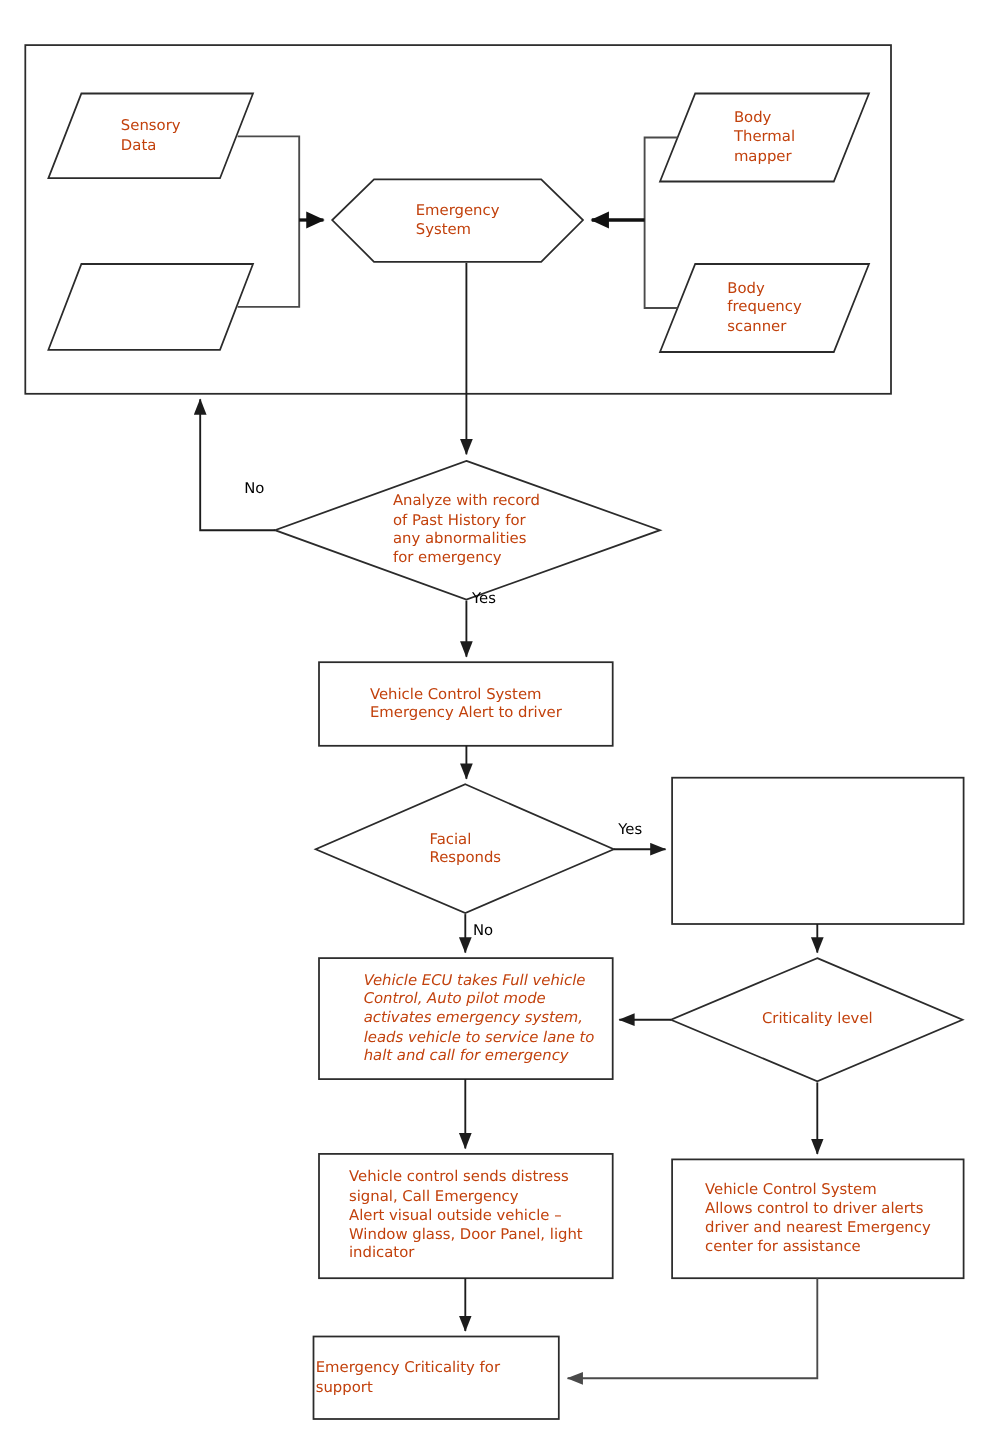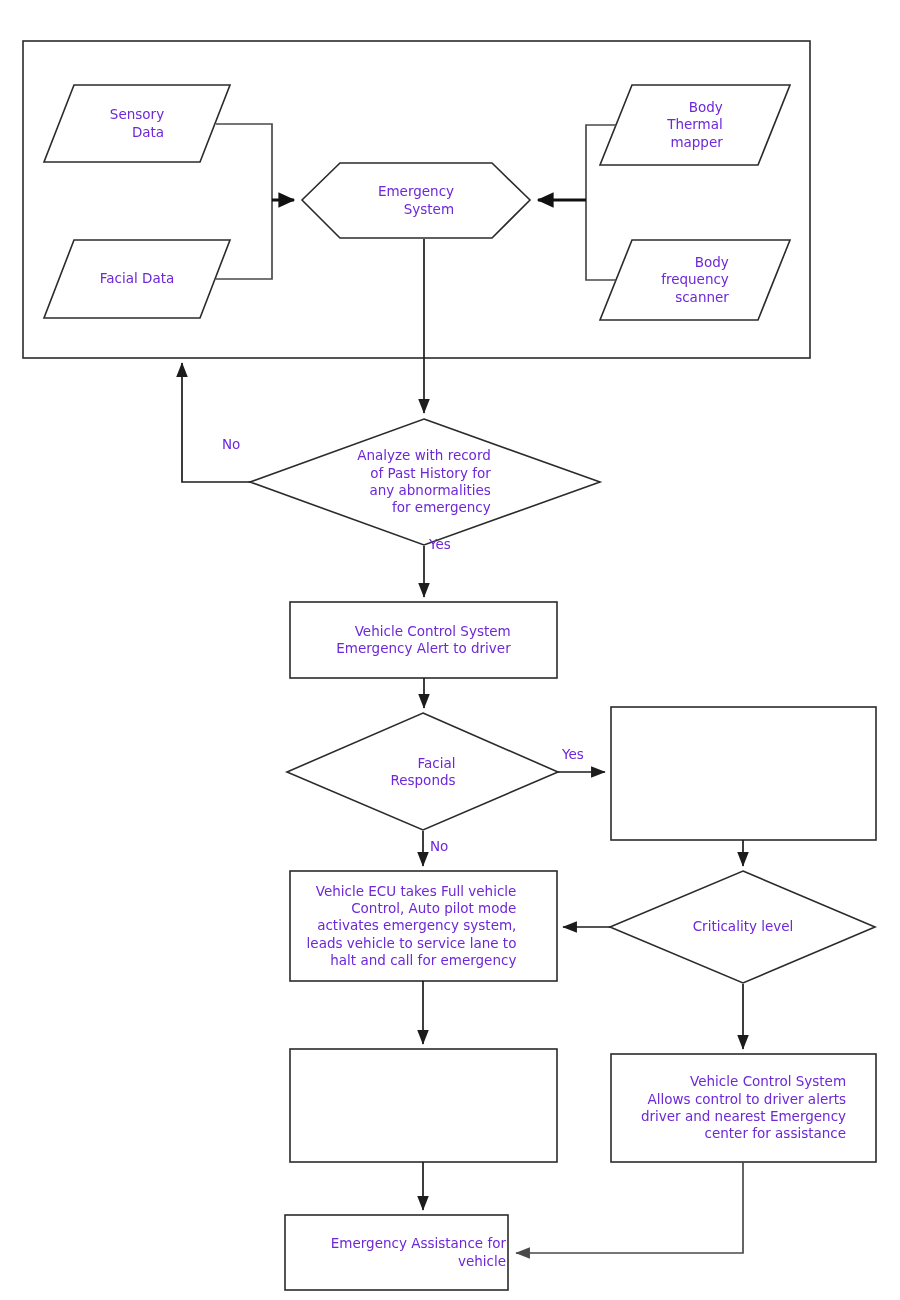--- a/index.html
+++ b/index.html
@@ -20,30 +20,30 @@
     left: 0;
     top: 0;
     width: 900px;
     height: 1300px;
   }
   .node-text {
     position: absolute;
     display: flex;
     align-items: center;
     justify-content: center;
-    text-align: right;
-    color: #6d28d9;
+    text-align: left;
+    color: #c2410c;
     font-size: 13.5px;
     line-height: 1.28;
     pointer-events: none;
     white-space: pre-line;
   }
   .edge-label {
     position: absolute;
-    color: #6d28d9;
+    color: #000000;
     font-size: 13.5px;
     line-height: 1;
     white-space: nowrap;
   }
   .shape-stroke {
     fill: none;
     stroke: #2b2b2b;
     stroke-width: 1.6;
   }
   .conn {
@@ -137,21 +137,20 @@
     <path class="conn" d="M 423,1162 L 423,1210" marker-end="url(#arrow)"></path>
 
     <path class="conn-grey" d="M 743,1162 L 743,1253 L 516,1253" marker-end="url(#arrowGrey)"></path>
 
     <rect x="285" y="1215" width="223" height="75" class="shape-stroke"></rect>
   </svg>
 
   <div class="node-text" style="left:58px; top:85px; width:158px; height:77px;">Sensory
 Data</div>
 
-  <div class="node-text" style="left:58px; top:240px; width:158px; height:78px;">Facial Data</div>
 
   <div class="node-text" style="left:616px; top:85px; width:158px; height:80px;">Body
 Thermal
 mapper</div>
 
   <div class="node-text" style="left:616px; top:240px; width:158px; height:80px;">Body
 frequency
 scanner</div>
 
   <div class="node-text" style="left:316px; top:430px; width:216px; height:104px;">Analyze with record
@@ -164,33 +163,38 @@
 
   <div class="node-text" style="left:292px; top:602px; width:263px; height:76px;">Vehicle Control System
 Emergency Alert to driver</div>
 
   <div class="node-text" style="left:340px; top:740px; width:166px; height:64px;">Facial
 Responds</div>
 
 
   <div class="node-text" style="left:655px; top:912px; width:176px; height:30px;">Criticality level</div>
 
-  <div class="node-text" style="left:280px; top:872px; width:263px; height:108px;">Vehicle ECU takes Full vehicle
+  <div class="node-text" style="left:304px; top:872px; width:263px; height:108px;font-style:italic;">Vehicle ECU takes Full vehicle
 Control, Auto pilot mode
 activates emergency system,
 leads vehicle to service lane to
 halt and call for emergency</div>
 
+  <div class="node-text" style="left:292px; top:1050px; width:263px; height:111px;">Vehicle control sends distress
+signal, Call Emergency
+Alert visual outside vehicle –
+Window glass, Door Panel, light
+indicator</div>
 
   <div class="node-text" style="left:613px; top:1055px; width:261px; height:106px;">Vehicle Control System
 Allows control to driver alerts
 driver and nearest Emergency
 center for assistance</div>
 
-  <div class="node-text" style="left:287px; top:1215px; width:219px; height:75px;">Emergency Assistance for vehicle</div>
+  <div class="node-text" style="left:287px; top:1215px; width:219px; height:75px;">Emergency Criticality for support</div>
 
   <div class="edge-label" style="left:222px; top:438px;">No</div>
 
   <div class="edge-label" style="left:429px; top:538px;">Yes</div>
 
   <div class="edge-label" style="left:562px; top:748px;">Yes</div>
 
   <div class="edge-label" style="left:430px; top:840px;">No</div>
 
 </div>

